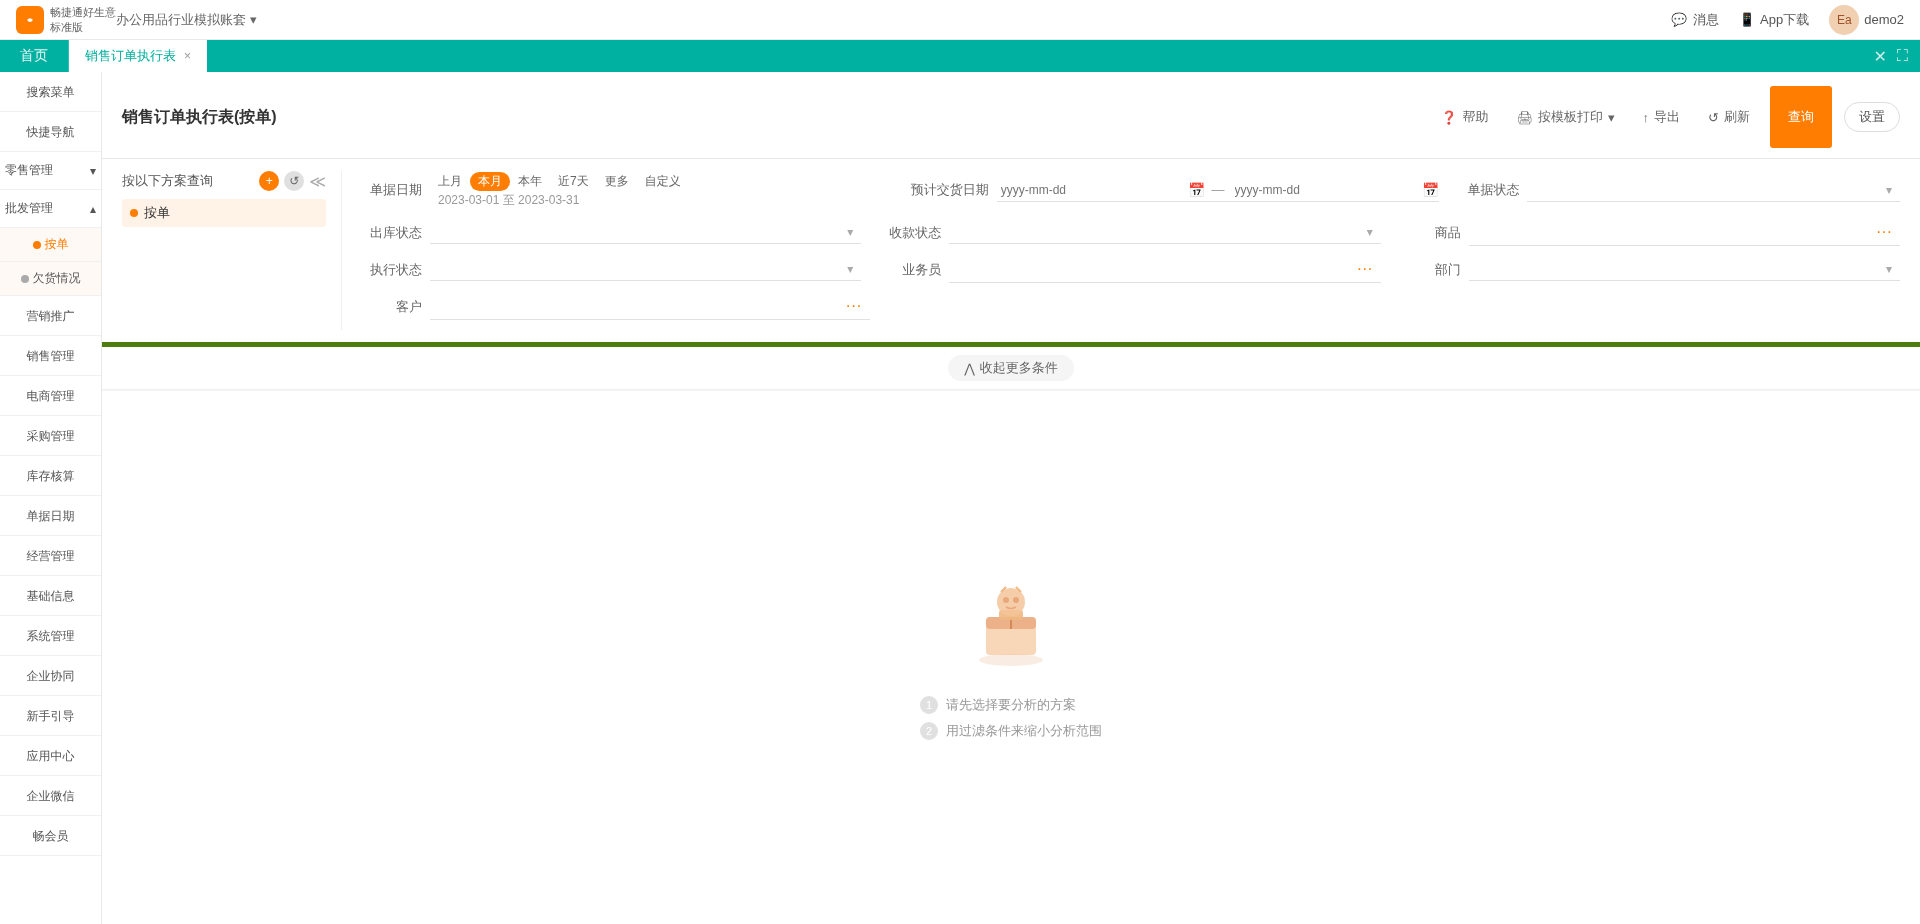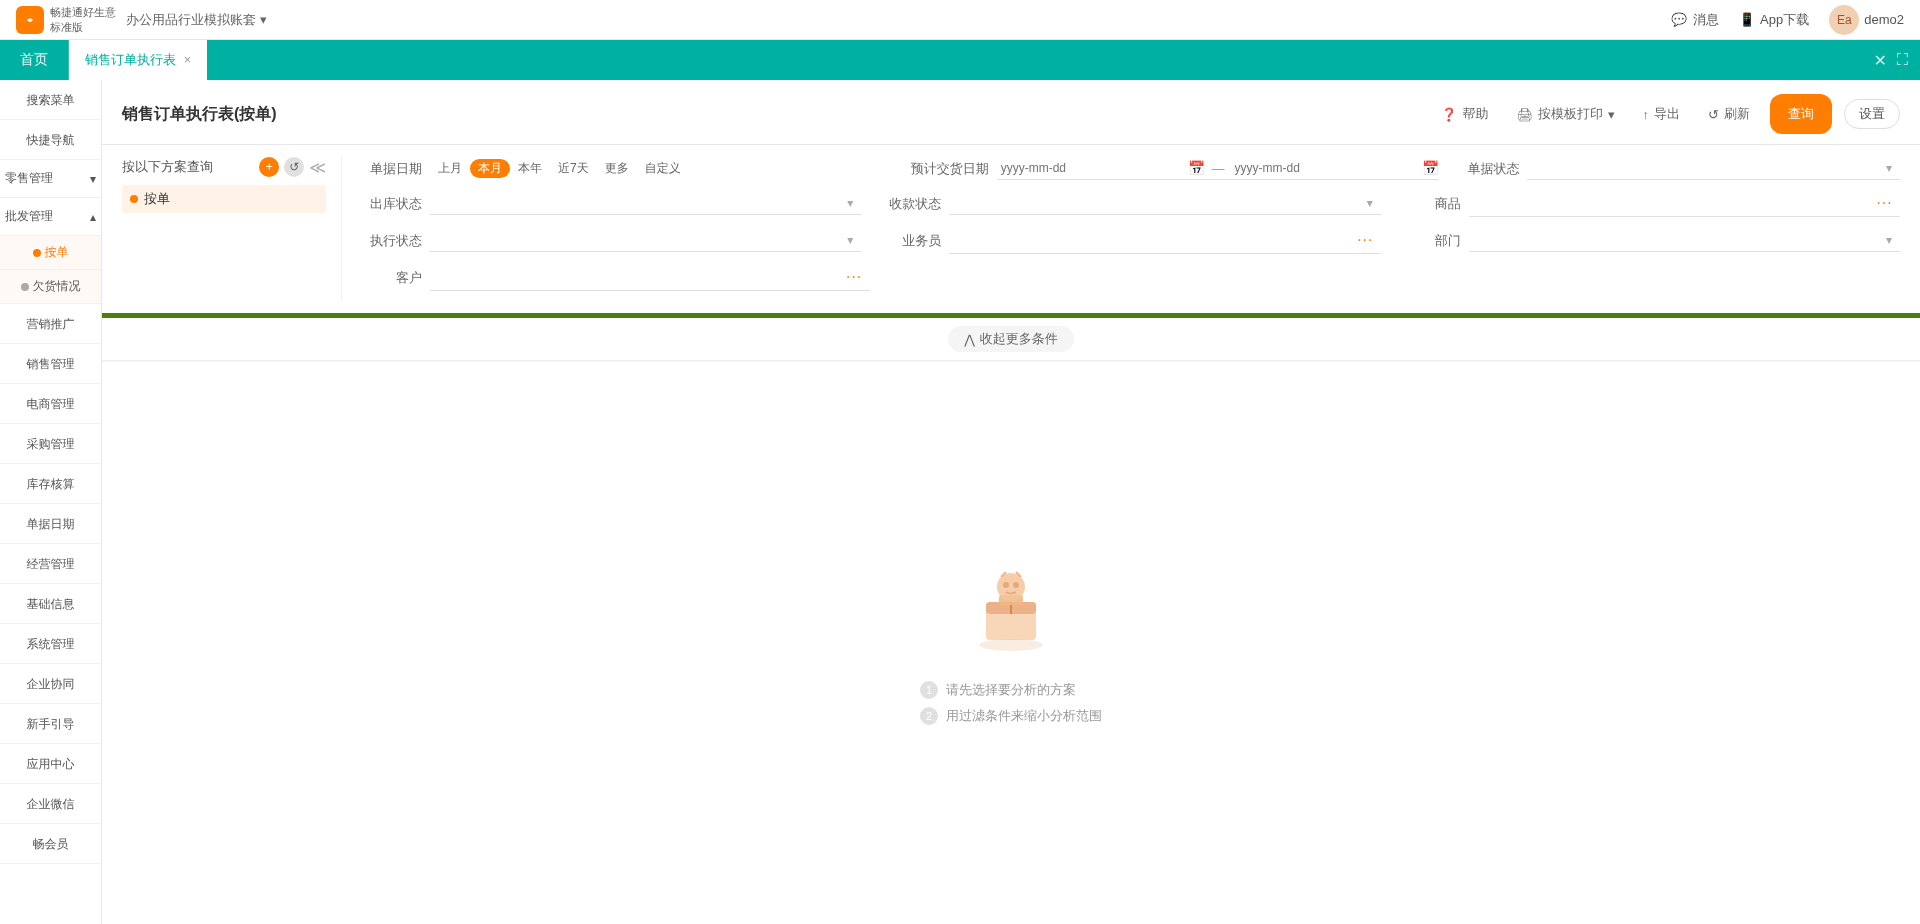--- a/index.html
+++ b/index.html
@@ -12,21 +12,20 @@
       display: flex;
       align-items: center;
       justify-content: space-between;
       padding: 0 16px;
       border-bottom: 1px solid #e8e8e8;
       flex-shrink: 0;
     }
     .top-header-left {
       display: flex;
       align-items: center;
-      gap: 10px;
     }
     .logo-area {
       display: flex;
       align-items: center;
       gap: 6px;
     }
     .logo-icon {
       width: 28px;
       height: 28px;
       background: #ff7d00;
@@ -60,21 +59,21 @@
       display: flex;
       align-items: center;
       gap: 5px;
       color: #555;
       font-size: 13px;
       cursor: pointer;
     }
 
     
     .tab-bar {
-      height: 40px;
+      height: 32px;
       background: #00b0a0;
       display: flex;
       align-items: stretch;
       flex-shrink: 0;
     }
     .tab-home {
       padding: 0 20px;
       display: flex;
       align-items: center;
       color: rgba(255,255,255,0.9);
@@ -208,22 +207,22 @@
       color: #666;
       font-size: 13px;
       cursor: pointer;
       padding: 4px 8px;
       border-radius: 3px;
     }
     .btn-orange {
       background: #ff7d00;
       color: white;
       border: none;
-      padding: 11px 18px;
-      border-radius: 12px;
+      padding: 22px 18px;
+      border-radius: 3px;
       cursor: pointer;
       font-size: 13px;
     }
     .btn-white {
       background: #fff;
       color: #555;
       border: 1px solid #ddd;
       padding: 5px 14px;
       border-radius: 15px;
       cursor: pointer;
@@ -645,20 +644,21 @@
               <span class="filter-label">单据日期</span>
               <div style="flex:1;">
                 <div class="date-filter-row">
                   <span class="date-quick-btn">上月</span>
                   <span class="date-quick-btn active status-badge-active">本月</span>
                   <span class="date-quick-btn">本年</span>
                   <span class="date-quick-btn">近7天</span>
                   <span class="date-quick-btn">更多</span>
                   <span class="date-quick-btn">自定义</span>
                 </div>
+                <div class="date-range-text">2023-03-01 至 2023-03-31</div>
               </div>
             </div>
 
             <div class="filter-item" style="flex: 1.2;">
               <span class="filter-label">预计交货日期</span>
               <div class="date-range">
                 <input class="date-input" type="text" placeholder="yyyy-mm-dd" style="">
                 <span class="date-icon">📅</span>
                 <span class="date-dash">—</span>
                 <input class="date-input" type="text" placeholder="yyyy-mm-dd" style="">

